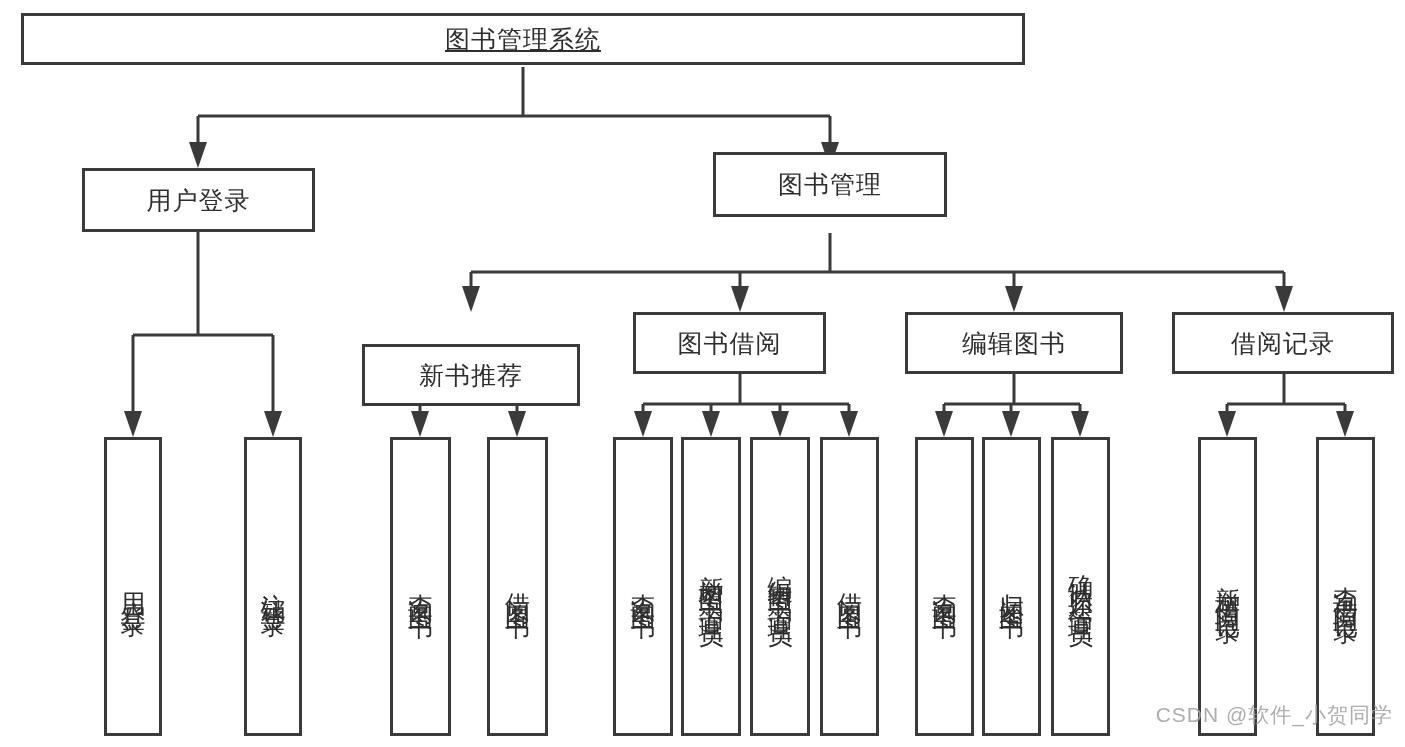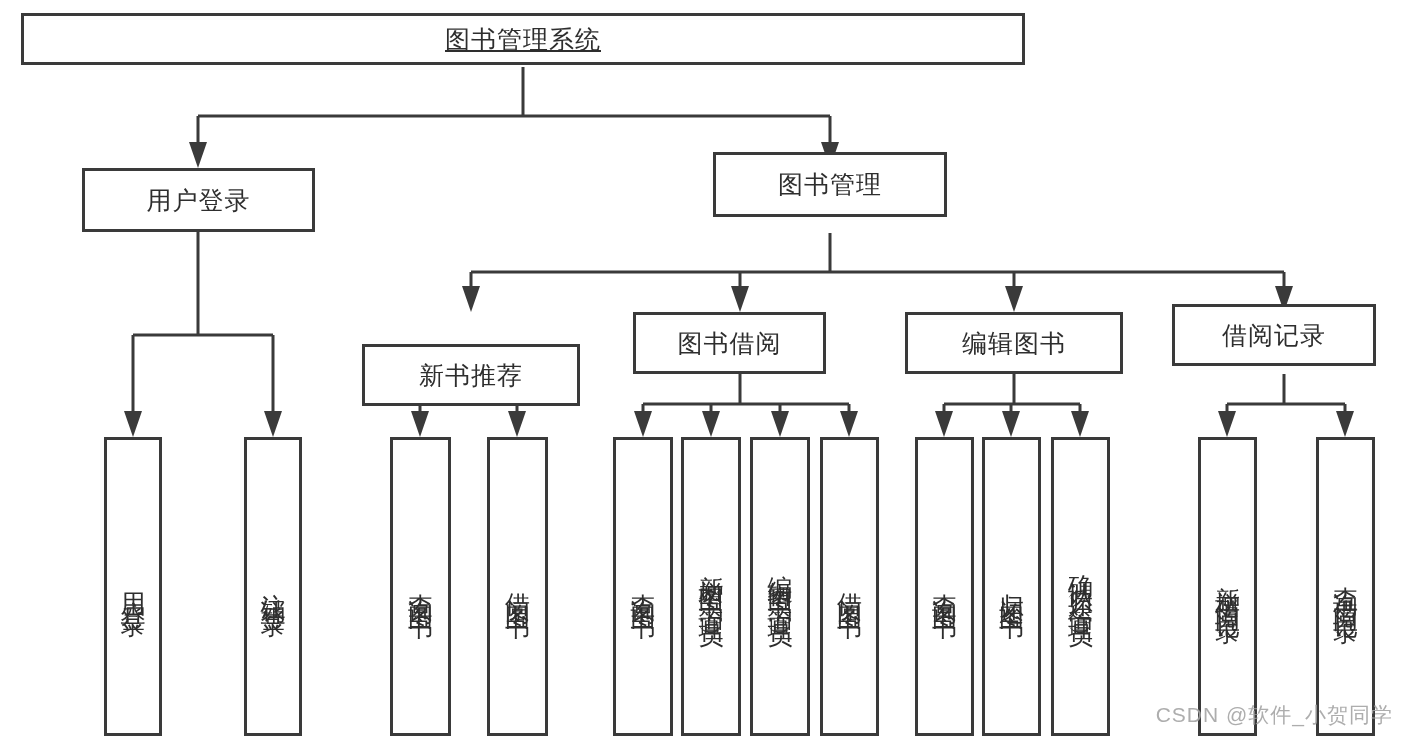--- a/index.html
+++ b/index.html
@@ -33,21 +33,21 @@
     font-size:25px;
     white-space:nowrap;
   }
   
   .n-root{left:21px;top:13px;width:1004px;height:52px;text-decoration:underline;}
   .n-user{left:82px;top:168px;width:233px;height:64px;}
   .n-mgmt{left:713px;top:152px;width:234px;height:65px;}
   .n-rec{left:362px;top:312px;width:218px;height:62px;margin-top:32px;}
   .n-bor{left:633px;top:312px;width:193px;height:62px;}
   .n-cur{left:905px;top:312px;width:218px;height:62px;}
-  .n-his{left:1172px;top:304px;width:204px;height:62px;}
+  .n-his{left:1172px;top:312px;width:222px;height:62px;}
   .lf-a{left:104px;width:58px;}
   .lf-b{left:244px;width:58px;}
   .lf-c{left:390px;width:61px;}
   .lf-d{left:487px;width:61px;}
   .lf-e{left:613px;width:60px;}
   .lf-f{left:681px;width:60px;}
   .lf-g{left:750px;width:60px;}
   .lf-h{left:820px;width:59px;}
   .lf-i{left:915px;width:59px;}
   .lf-j{left:982px;width:59px;}

